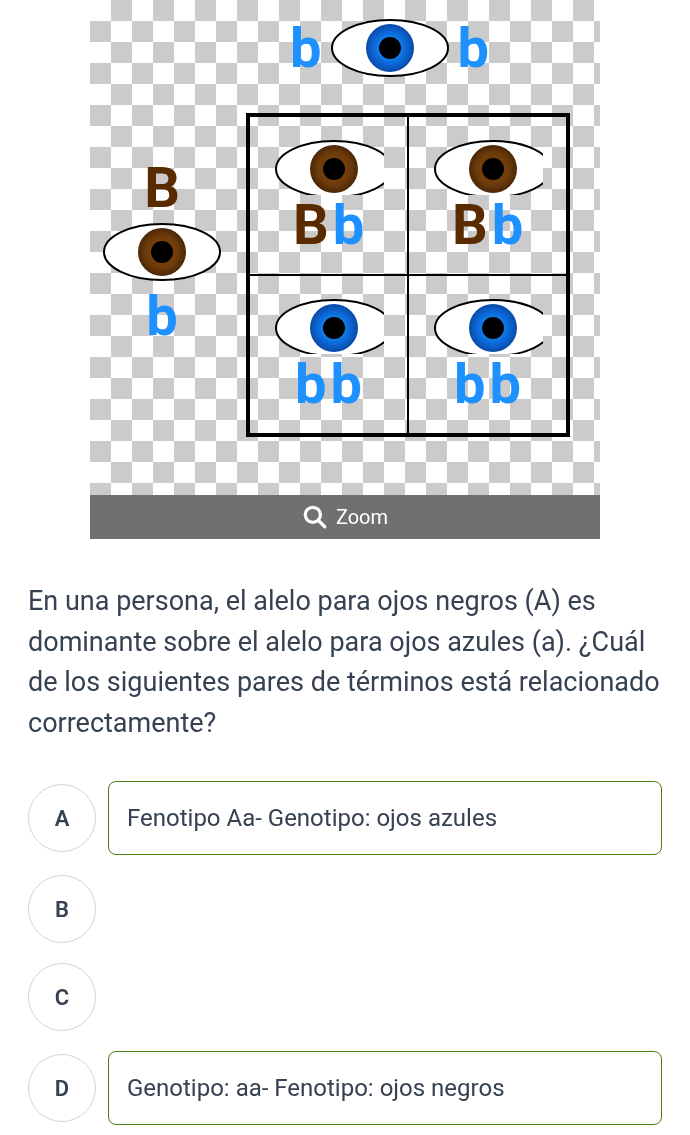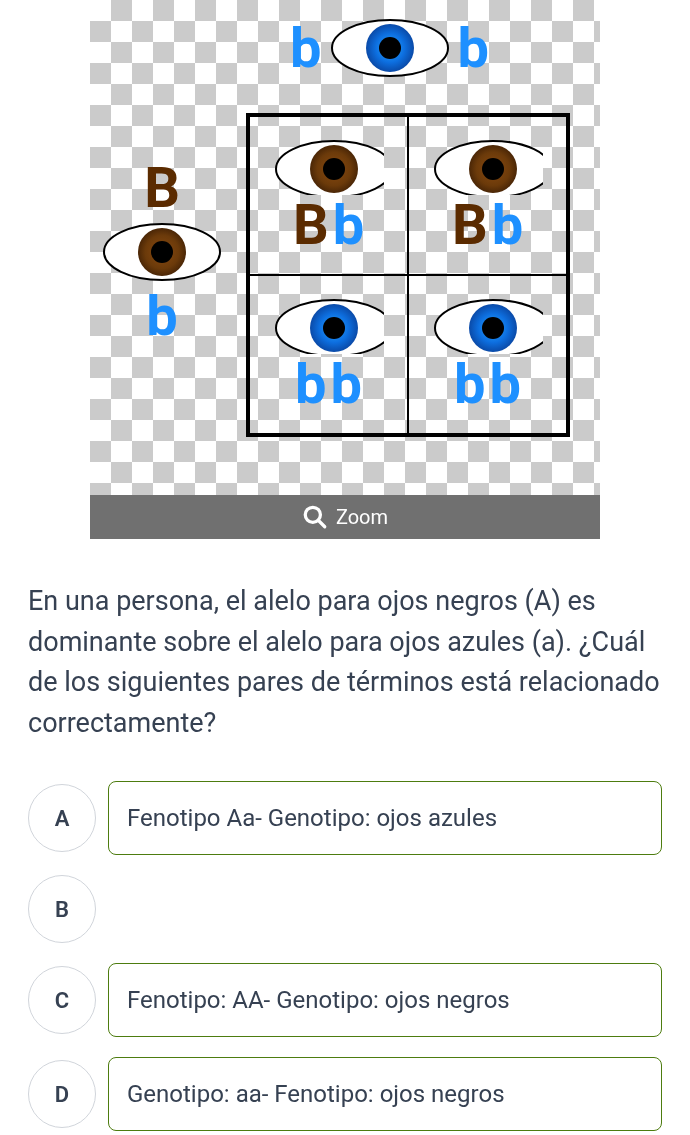--- a/index.html
+++ b/index.html
@@ -204,19 +204,18 @@
 <div class="options">
   <div class="option">
     <div class="option-letter">A</div>
     <div class="option-text">Fenotipo Aa- Genotipo: ojos azules</div>
   </div>
   <div class="option">
     <div class="option-letter">B</div>
   </div>
   <div class="option">
     <div class="option-letter">C</div>
-    <div class="option-text">Fenotipo: AA- Genotipo: ojos negros</div>
   </div>
   <div class="option">
     <div class="option-letter">D</div>
     <div class="option-text">Genotipo: aa- Fenotipo: ojos negros</div>
   </div>
 </div>
 
 </body></html>

